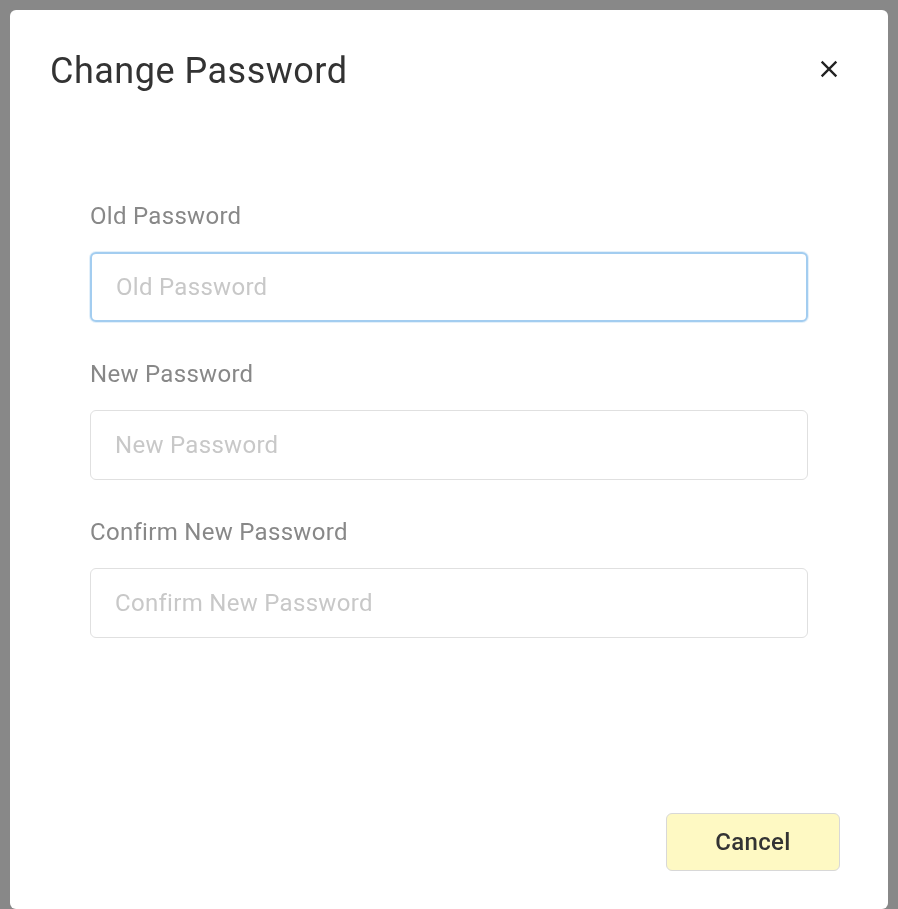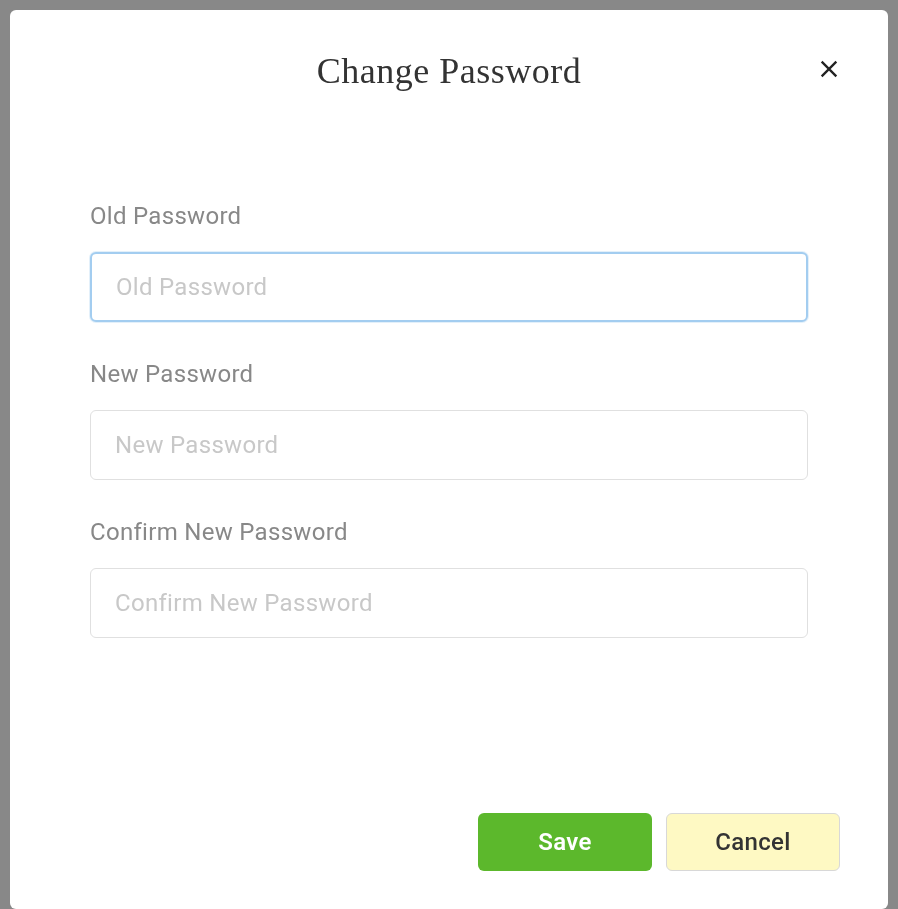--- a/index.html
+++ b/index.html
@@ -18,22 +18,21 @@
       background-color: #ffffff;
       margin: 10px 10px 0 10px;
       border-radius: 6px;
       height: 899px;
       position: relative;
       padding: 0;
     }
     .modal-header {
       position: relative;
       padding: 40px 40px 0 40px;
-      text-align: center;
-      font-family: Liberation Serif, serif;
+      text-align: left;
     }
     .modal-title {
       font-size: 36px;
       font-weight: 400;
       color: #333333;
       letter-spacing: 0.5px;
     }
     .close-btn {
       position: absolute;
       top: 44px;
@@ -141,16 +140,15 @@
       <input type="password" class="form-input" placeholder="New Password" style="">
     </div>
 
     <div class="form-group">
       <label class="form-label">Confirm New Password</label>
       <input type="password" class="form-input" placeholder="Confirm New Password" style="">
     </div>
   </div>
 
   <div class="modal-footer">
-    <button class="btn btn-save">Save</button>
     <button class="btn btn-cancel">Cancel</button>
   </div>
 </div>
 
 </body></html>

